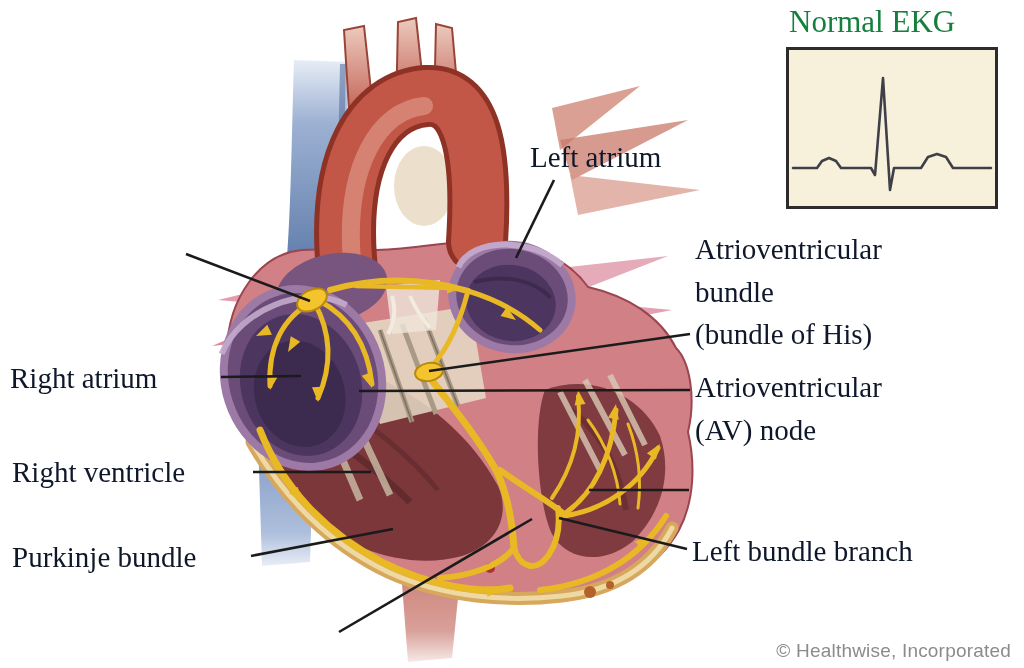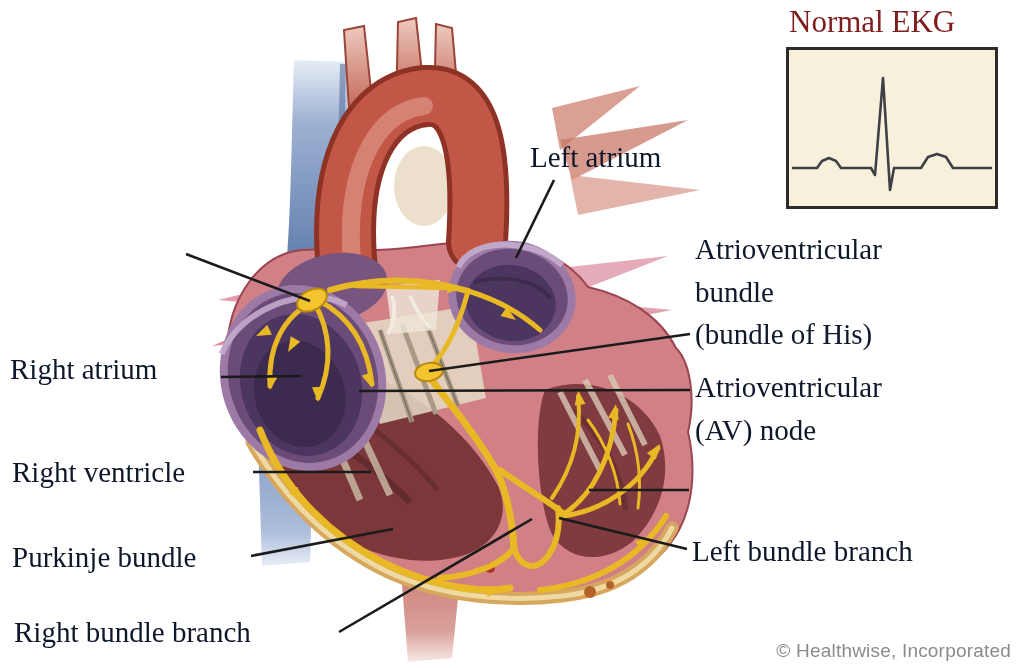--- a/index.html
+++ b/index.html
@@ -1,30 +1,30 @@
 <!DOCTYPE html>
 <html><head>
 <meta charset="utf-8">
 <style>
   html,body{margin:0;padding:0;background:#fff;}
   .stage{position:relative;width:1024px;height:668px;overflow:hidden;background:#ffffff;
          font-family:"Liberation Serif","DejaVu Serif",serif;}
   .art{position:absolute;left:0;top:0;}
   .lbl{position:absolute;font-size:29px;line-height:1.47;color:#0f172a;white-space:pre-line;}
   #lbl-sa{left:8px;top:189px;}
-  #lbl-ra{left:10px;top:348px;text-align:right;}
+  #lbl-ra{left:10px;top:357px;text-align:right;}
   #lbl-rv{left:12px;top:451px;}
   #lbl-pf{left:12px;top:536px;}
   #lbl-rbb{left:14px;top:611px;}
   #lbl-la{left:530px;top:136px;}
   #lbl-avb{left:695px;top:228px;}
   #lbl-avn{left:695px;top:366px;}
   #lbl-lv{left:697px;top:470px;}
   #lbl-lbb{left:692px;top:530px;text-align:center;}
-  .ekg-title{position:absolute;left:789px;top:4px;font-size:31px;color:#7f1d1d;}
+  .ekg-title{position:absolute;left:789px;top:4px;font-size:31px;color:#15803d;}
   .ekg-box{position:absolute;left:786px;top:47px;width:206px;height:156px;
            border:3px solid #2c2c2c;background:#f7f1dc;}
   .credit{position:absolute;right:13px;top:640px;font-family:"Liberation Sans","DejaVu Sans",sans-serif;
           font-size:19px;color:#8b8b8b;letter-spacing:.2px;}
 </style>
 </head>
 <body>
 
 <div class="stage">
 
@@ -200,21 +200,20 @@
       <line x1="690" y1="334" x2="429" y2="371"></line>
       <line x1="690" y1="390" x2="359" y2="391"></line>
       <line x1="689" y1="490" x2="589" y2="490"></line>
       <line x1="687" y1="549" x2="559" y2="518"></line>
     </g>
   </svg>
 
   <div class="lbl" id="lbl-ra">Right atrium</div>
   <div class="lbl" id="lbl-rv">Right ventricle</div>
   <div class="lbl" id="lbl-pf">Purkinje bundle</div>
-  <div class="lbl" id="lbl-rbb">Right bundle branch</div>
   <div class="lbl" id="lbl-la">Left atrium</div>
   <div class="lbl" id="lbl-avb">Atrioventricular
 bundle
 (bundle of His)</div>
   <div class="lbl" id="lbl-avn">Atrioventricular
 (AV) node</div>
   <div class="lbl" id="lbl-lbb">Left bundle branch</div>
 
   <div class="ekg-title">Normal EKG</div>
   <div class="ekg-box">

